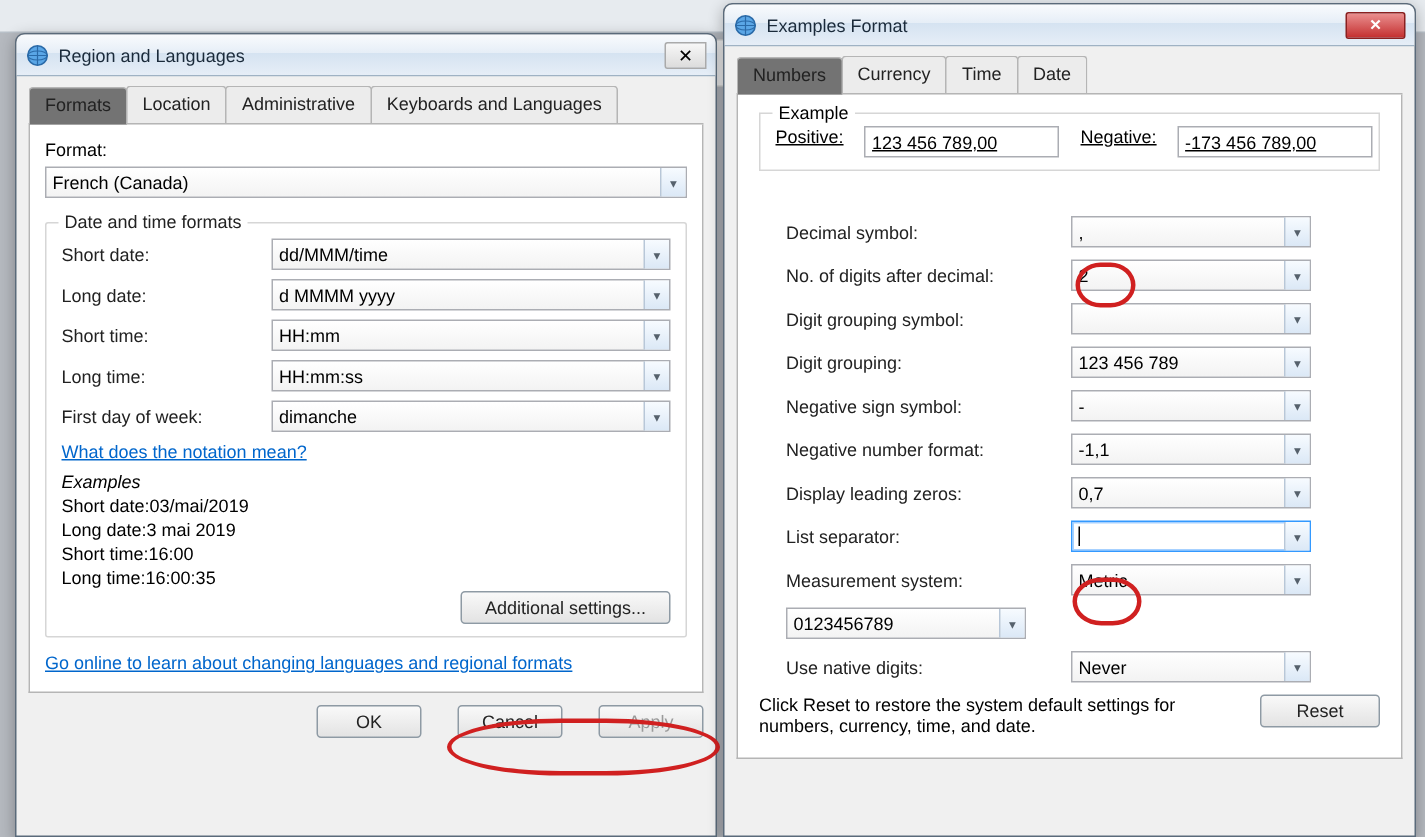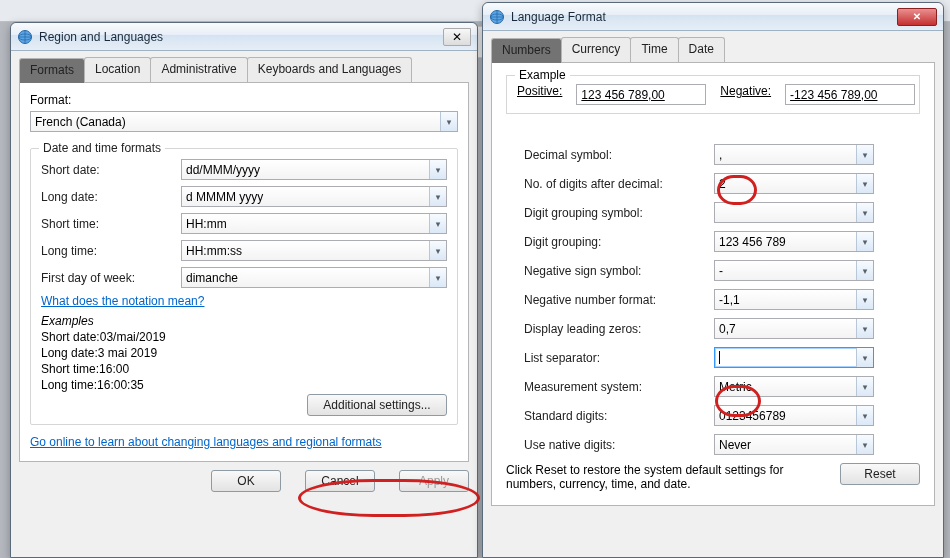--- a/index.html
+++ b/index.html
@@ -74,21 +74,21 @@
         <span>French (Canada)</span>
         <span class="arrow">▾</span>
       </div>
 
       <div class="fieldset" style="margin-top:16px;">
         <span class="legend">Date and time formats</span>
 
         <div class="row">
             <span class="lbl">Short date:</span>
           <div class="dropdown">
-              <span>dd/MMM/yyyy</span>
+              <span>dd/MMM/time</span>
               <span class="arrow">▾</span>
             </div>
           </div>
         <div class="row">
             <span class="lbl">Long date:</span>
           <div class="dropdown">
               <span>d MMMM yyyy</span>
               <span class="arrow">▾</span>
             </div>
           </div>
@@ -155,41 +155,41 @@
 
 <div id="w2" class="window">
   <div class="titlebar">
     <span class="ticon">
       <svg class="globe" viewBox="0 0 16 16">
           <circle cx="8" cy="8" r="6.5" fill="#5aa6e6" stroke="#2a6aa8"></circle>
           <ellipse cx="8" cy="8" rx="6.5" ry="3" fill="none" stroke="#2a6aa8" stroke-width=".8"></ellipse>
           <path d="M8 1.5 V14.5 M1.5 8 H14.5" stroke="#2a6aa8" stroke-width=".8"></path>
         </svg>
     </span>
-    <span class="ttext">Language Format</span>
+    <span class="ttext">Examples Format</span>
     <span class="tctl" style="margin-left:auto;">✕</span>
   </div>
   <div class="body">
     <div class="tabstrip">
       <div class="tab active">Numbers</div>
       <div class="tab">Currency</div>
       <div class="tab">Time</div>
       <div class="tab">Date</div>
     </div>
     <div class="tabpanel" style="padding:12px 14px 14px 14px;">
       <div class="examplebox">
         <span class="legend">Example</span>
         <div style="display:flex; gap:14px; align-items:flex-start;text-decoration:underline;">
           <span class="l1">Positive:</span>
           <div class="input" style="width:130px; flex:none;">
               <span>123 456 789,00</span>
             </div>
           <span class="l1" style="width:66px;">Negative:</span>
           <div class="input" style="width:130px; flex:none;">
-              <span>-123 456 789,00</span>
+              <span>-173 456 789,00</span>
             </div>
         </div>
       </div>
 
       <div style="padding-left:18px; padding-top:18px;">
         <div class="rowc">
             <span class="lblc">Decimal symbol:</span>
           <div class="combo">
               <span>,</span>
               <span class="arrow">▾</span>
@@ -246,21 +246,20 @@
             </div>
           </div>
         <div class="rowc">
             <span class="lblc">Measurement system:</span>
           <div class="combo">
               <span>Metric</span>
               <span class="arrow">▾</span>
             </div>
           </div>
         <div class="rowc">
-            <span class="lblc">Standard digits:</span>
           <div class="combo">
               <span>0123456789</span>
               <span class="arrow">▾</span>
             </div>
           </div>
         <div class="rowc">
             <span class="lblc">Use native digits:</span>
           <div class="combo">
               <span>Never</span>
               <span class="arrow">▾</span>

